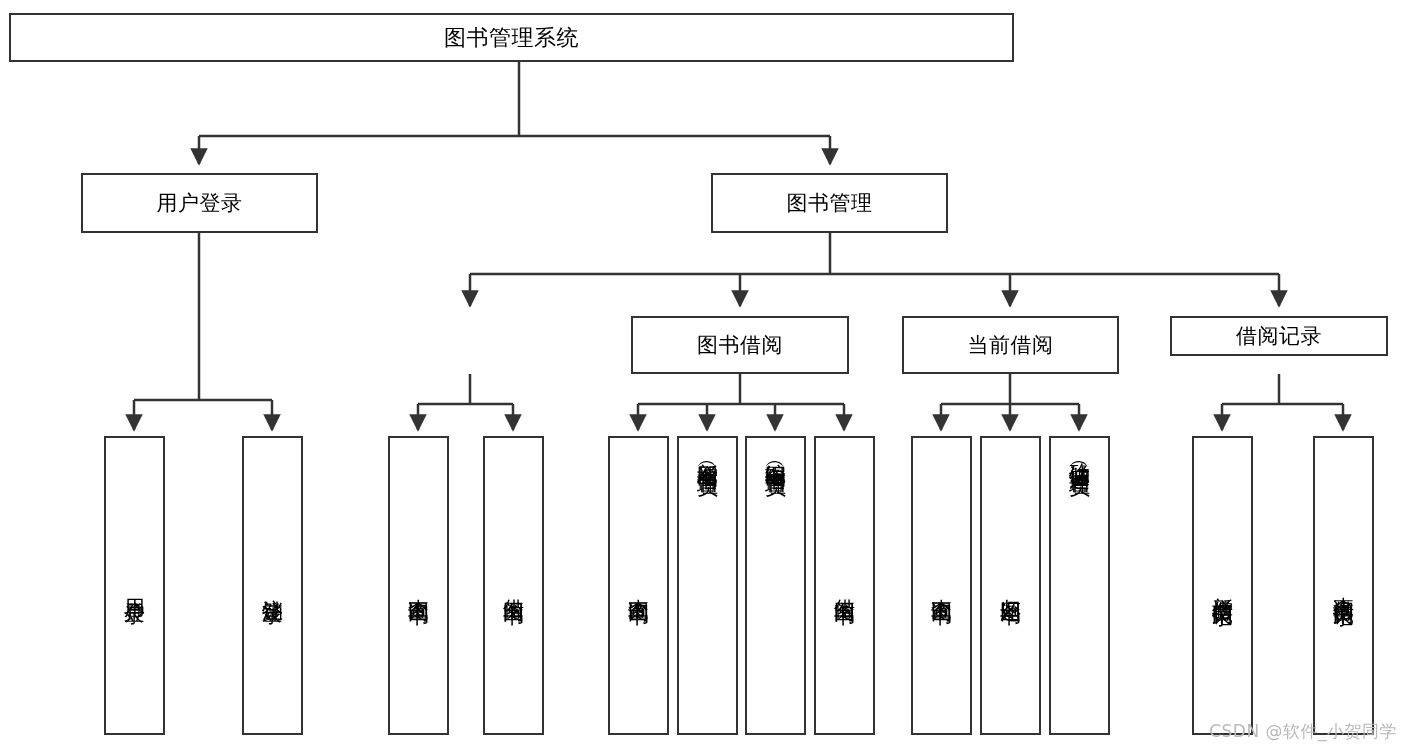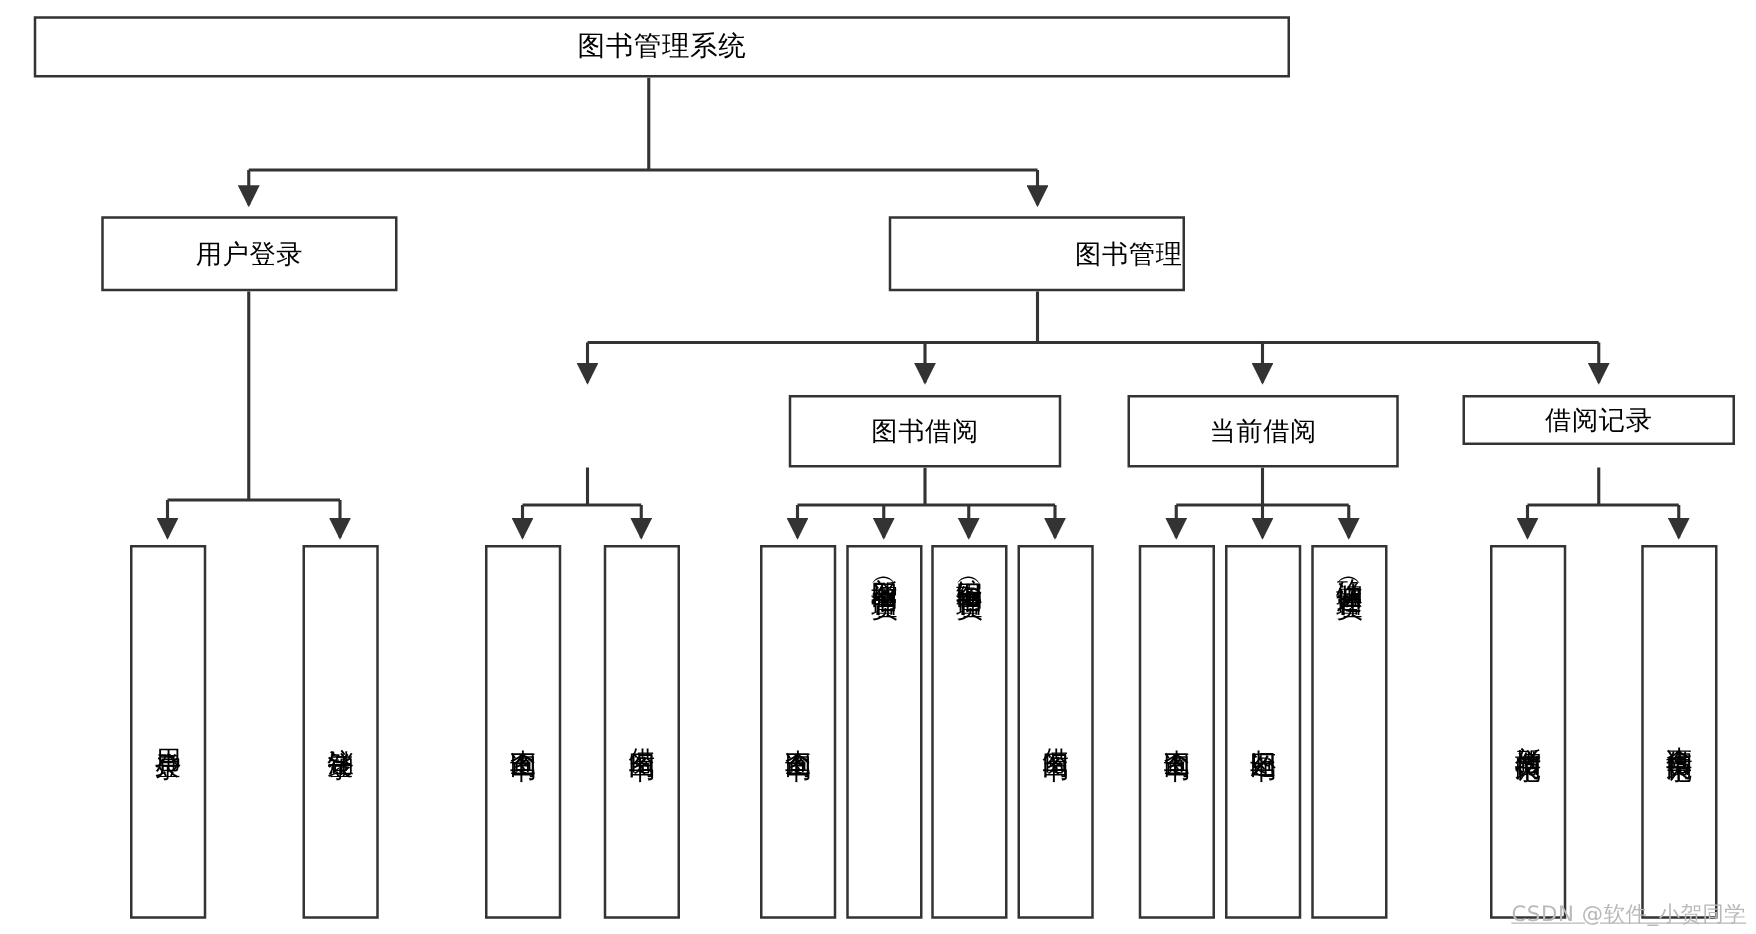--- a/index.html
+++ b/index.html
@@ -66,21 +66,20 @@
     padding-top: 0;
   }
   .watermark {
     position: absolute;
     right: 8px;
     bottom: 4px;
     font-size: 17px;
     color: #b9b9b9;
     white-space: nowrap;
     letter-spacing: 0.5px;
-    text-decoration: underline;
   }
 </style>
 </head>
 <body>
 
 <div id="canvas">
 
   <svg class="edges" viewBox="0 0 1405 747">
     <defs>
       <marker id="arrow" viewBox="0 0 10 10" refX="9" refY="5" markerWidth="7" markerHeight="7" orient="auto-start-reverse">
@@ -124,29 +123,29 @@
       <path d="M 1010 404 L 1010 430" marker-end="url(#arrow)"></path>
       <path d="M 1079 404 L 1079 430" marker-end="url(#arrow)"></path>
 
       <path d="M 1279 374 L 1279 404"></path>
       <path d="M 1222 404 L 1343 404"></path>
       <path d="M 1222 404 L 1222 430" marker-end="url(#arrow)"></path>
       <path d="M 1343 404 L 1343 430" marker-end="url(#arrow)"></path>
     </g>
   </svg>
 
-  <div class="node title horizontal" style="left:27px; top:13px; width:1005px; height:49px;">
+  <div class="node title horizontal" style="left:9px; top:13px; width:1005px; height:49px;">
     <span class="lbl">图书管理系统</span>
   </div>
 
   <div class="node horizontal" style="left:81px; top:173px; width:237px; height:60px;">
     <span class="lbl">用户登录</span>
   </div>
 
-  <div class="node horizontal" style="left:711px; top:173px; width:237px; height:60px;justify-content:flex-end;">
+  <div class="node horizontal" style="left:711px; top:173px; width:237px; height:60px;">
     <span class="lbl">图书管理</span>
   </div>
 
 
   <div class="node horizontal" style="left:631px; top:316px; width:218px; height:58px;">
     <span class="lbl">图书借阅</span>
   </div>
 
   <div class="node horizontal" style="left:902px; top:316px; width:217px; height:58px;">
     <span class="lbl">当前借阅</span>

